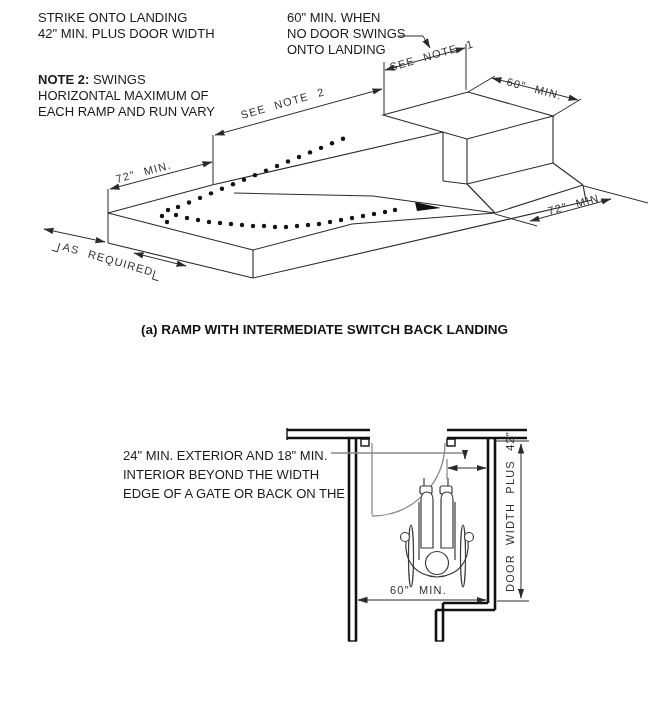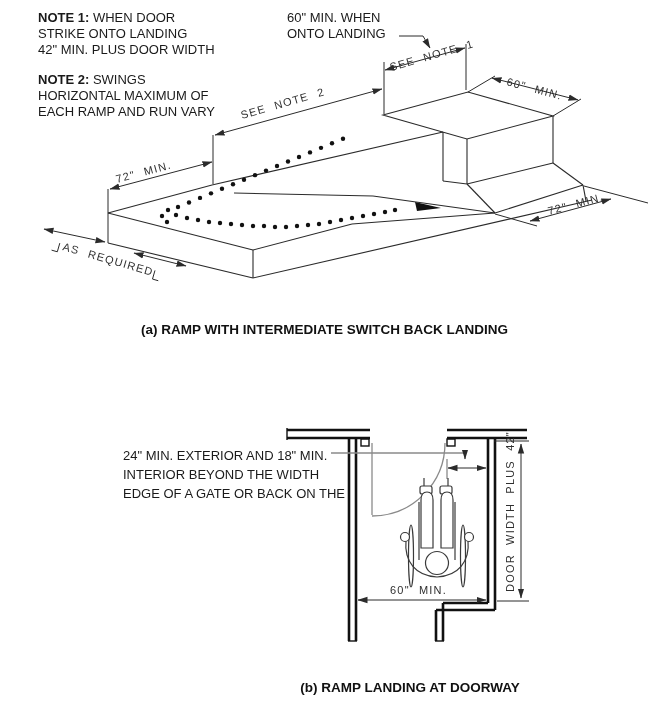--- a/index.html
+++ b/index.html
@@ -209,38 +209,37 @@
     <g>
       <line class="dim" x1="494" y1="441" x2="529" y2="441"></line>
       <line class="dim" x1="497" y1="601" x2="529" y2="601"></line>
       <line class="dim" x1="521" y1="444" x2="521" y2="598" marker-start="url(#ah)" marker-end="url(#ah)"></line>
     </g>
     <text class="dimtext" transform="translate(514,592) rotate(-90)">DOOR WIDTH PLUS 42"</text>
   </g>
 </svg>
 
   <div class="txtblock" style="left:38px;top:10px;">
-    <div><b>NOTE 1:</b> <span>WHEN DOOR</span></div>
     <div>STRIKE ONTO LANDING</div>
     <div>42" MIN. PLUS DOOR WIDTH</div>
   </div>
 
   <div class="txtblock" style="left:38px;top:72px;">
     <div><b>NOTE 2:</b> <span>SWINGS</span></div>
     <div>HORIZONTAL MAXIMUM OF</div>
     <div>EACH RAMP AND RUN VARY</div>
   </div>
 
   <div class="txtblock" style="left:287px;top:10px;">
     <div>60" MIN. WHEN</div>
+    <div>NO DOOR SWINGS</div>
     <div>ONTO LANDING</div>
   </div>
 
   <div class="caption" style="left:0;top:322px;width:649px;text-align:center;">(a) RAMP WITH INTERMEDIATE SWITCH BACK LANDING</div>
 
   <div class="txtblock wide" style="left:123px;top:446px;">
     <div>24" MIN. EXTERIOR AND 18" MIN.</div>
     <div>INTERIOR BEYOND THE WIDTH</div>
     <div>EDGE OF A GATE OR BACK ON THE</div>
   </div>
 
-  <div class="caption" style="left:270px;top:680px;width:280px;text-align:center;">(b) RAMP LANDING AT DOORWAY</div>
 </div>
 
 </body></html>

